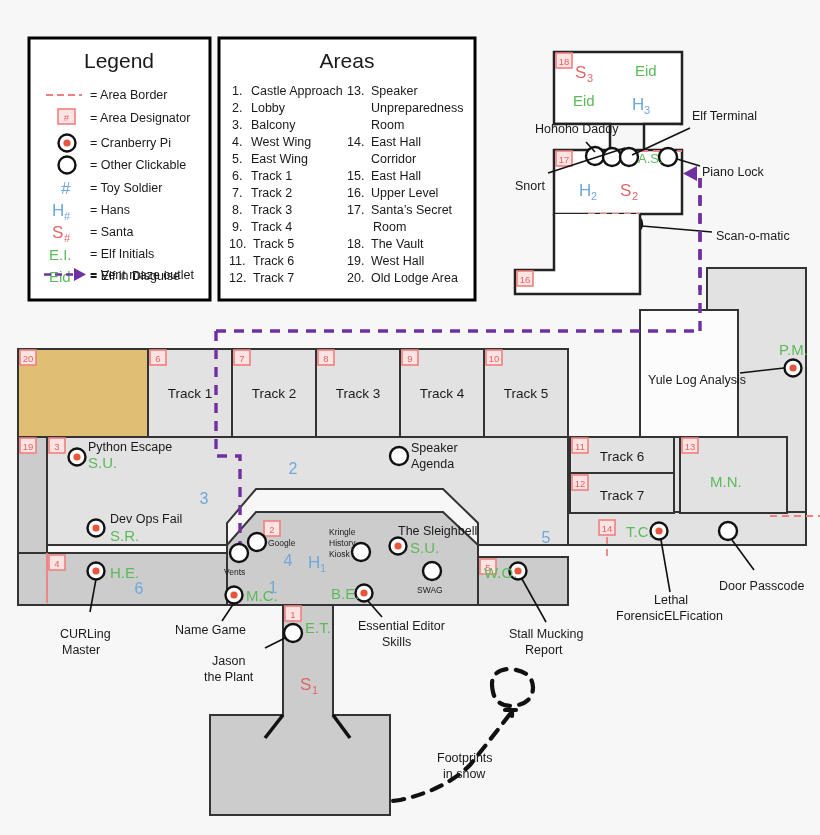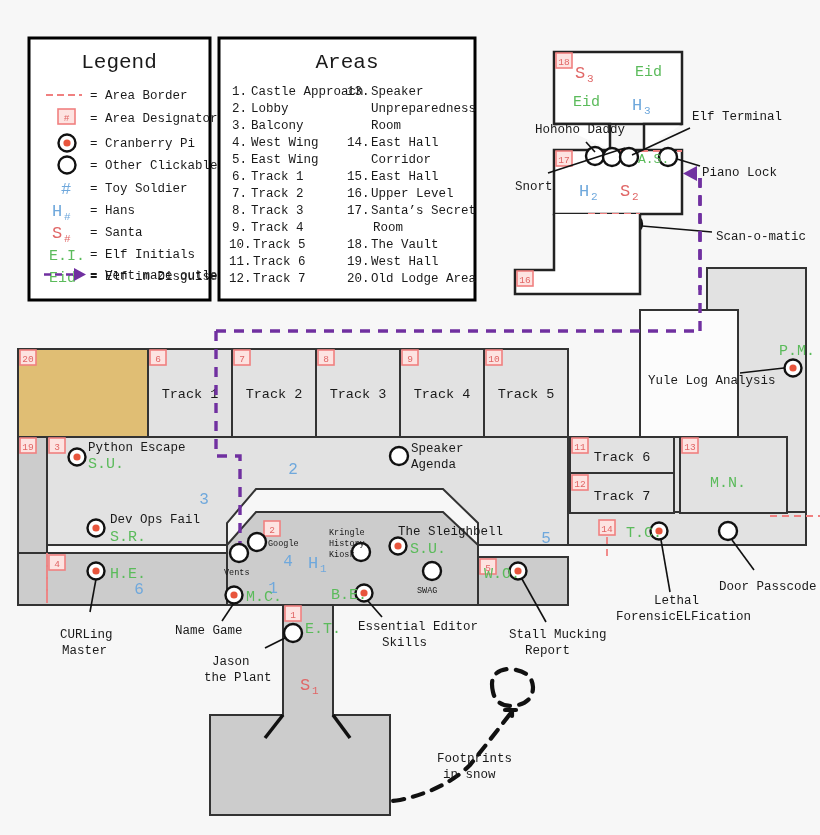--- a/index.html
+++ b/index.html
@@ -3,21 +3,21 @@
 <meta charset="utf-8">
 <style>
   html,body{margin:0;padding:0;}
   body{
     width:820px;height:835px;
     background:#f7f7f7;
     font-family:"Liberation Sans", sans-serif;
     position:relative;
     overflow:hidden;
   }
-  #root{position:absolute;left:0;top:0;width:712px;height:835px;font-family:Liberation Mono, monospace;}
+  #root{position:absolute;left:0;top:0;width:712px;height:835px;}
   svg{position:absolute;left:0;top:0;}
 
   .box-frame{fill:#ffffff;stroke:#000000;stroke-width:3;}
   .legend-title{font-size:21px;fill:#1a1a1a;text-anchor:middle;}
   .legend-txt{font-size:12.5px;fill:#1a1a1a;}
   .area-txt{font-size:12.5px;fill:#1a1a1a;}
 
   .room-light{fill:#e2e2e2;stroke:#333333;stroke-width:2;}
   .room-mid{fill:#cccccc;stroke:#333333;stroke-width:2;}
   .room-white{fill:#fcfcfc;stroke:#333333;stroke-width:2;}

